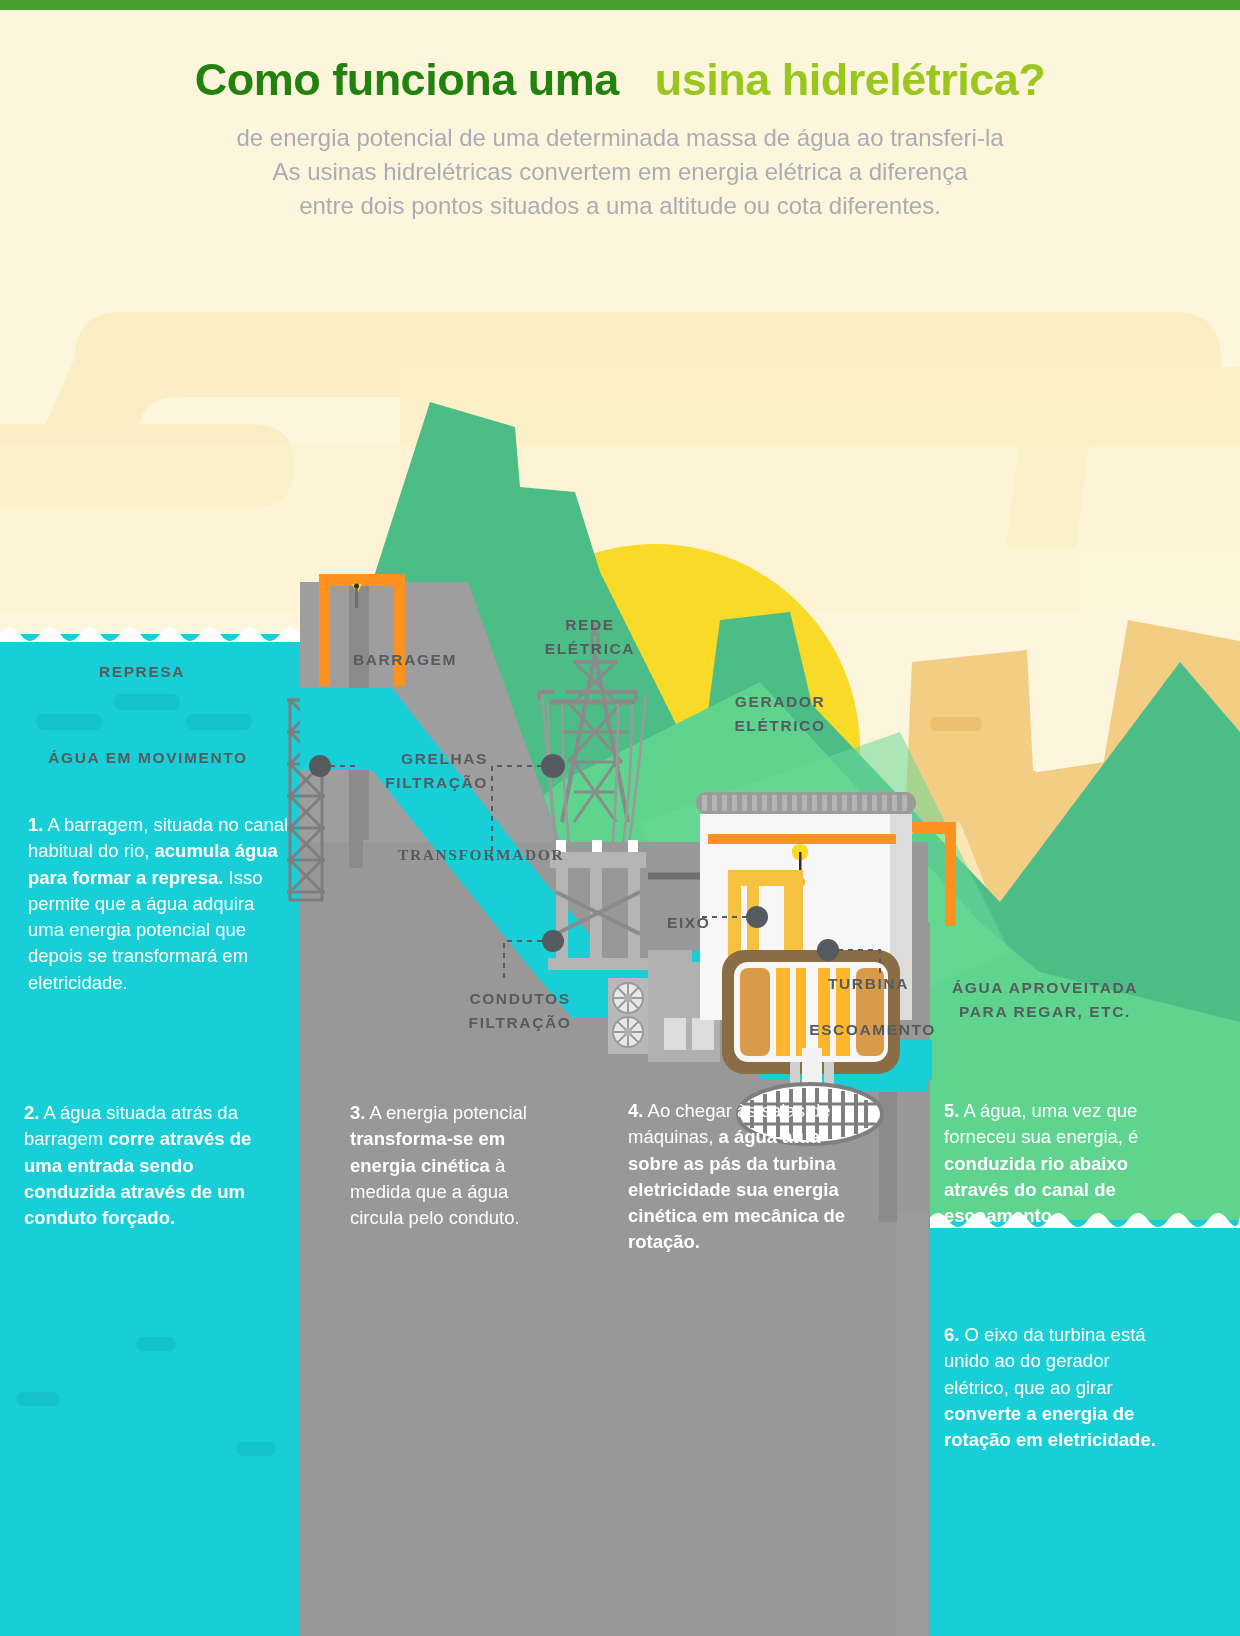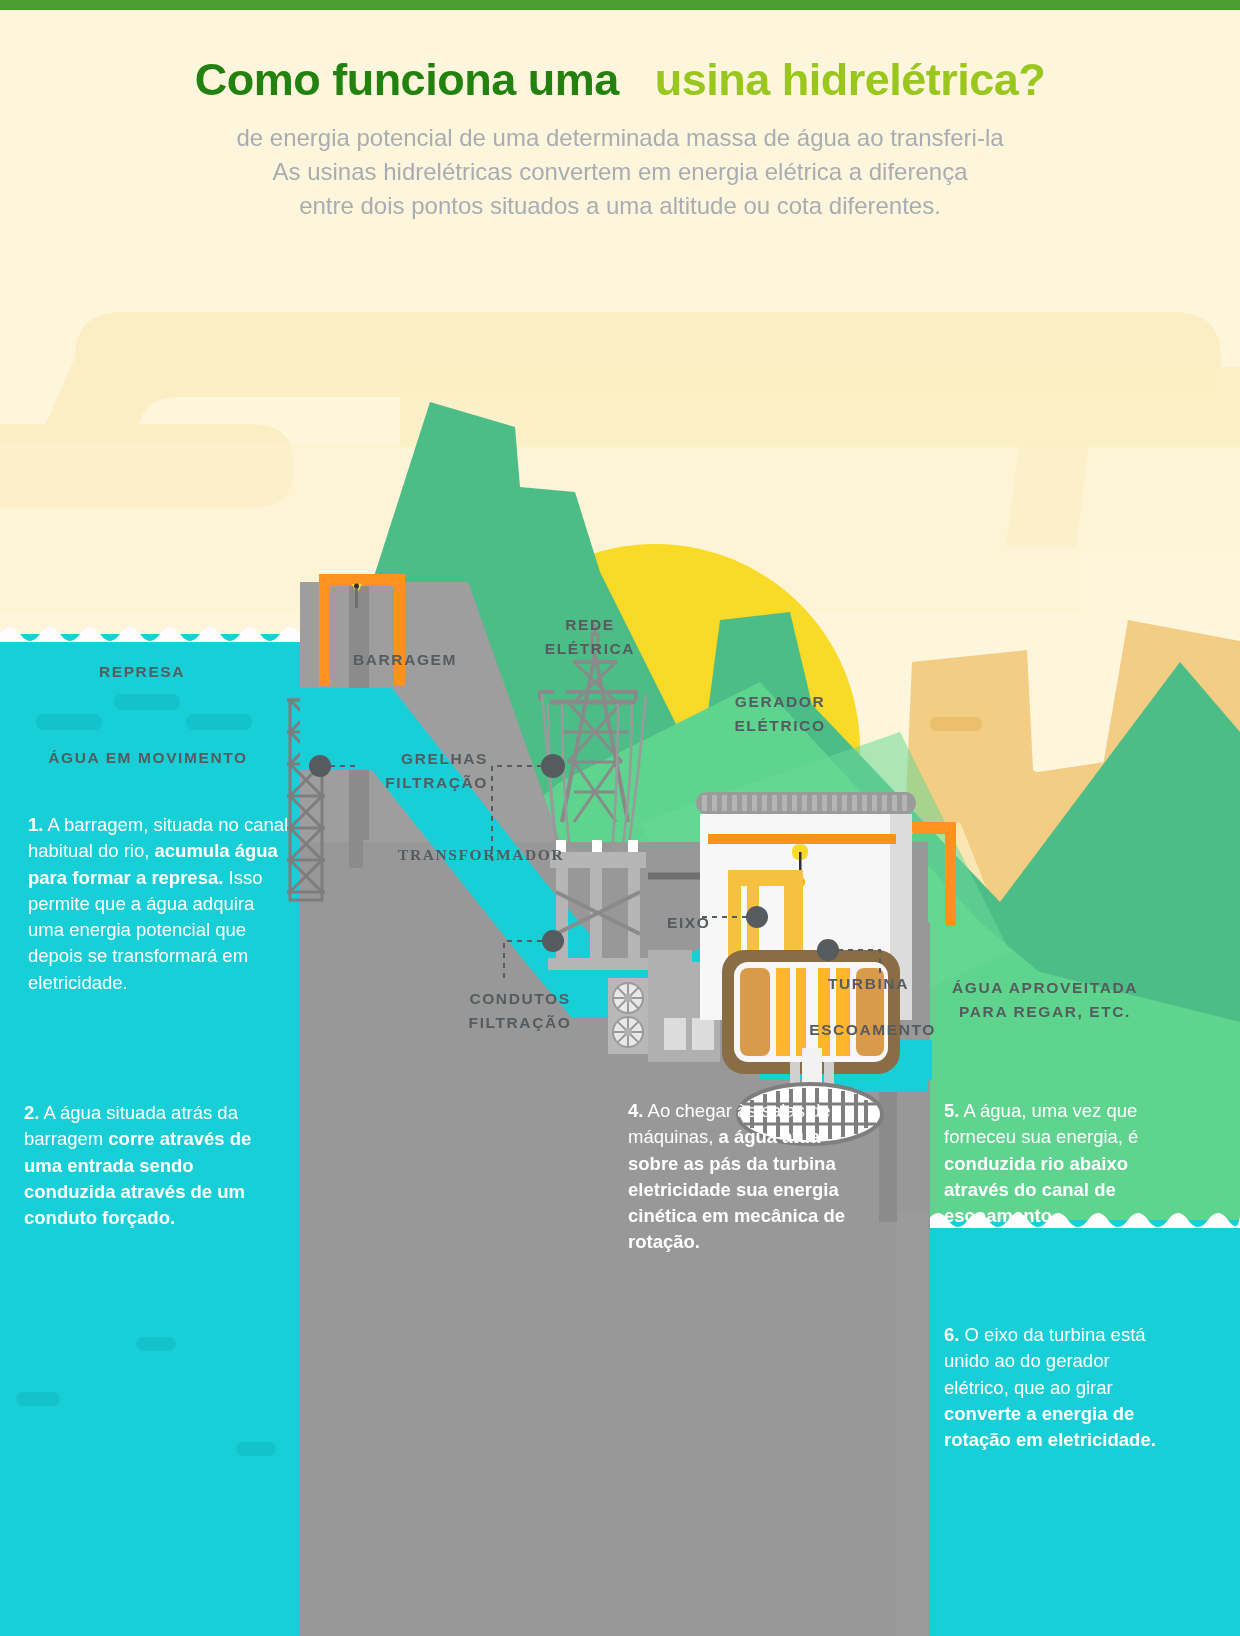--- a/index.html
+++ b/index.html
@@ -350,17 +350,18 @@
     </g>
     <circle cx="320" cy="766" r="11" fill="#555b5e"></circle>
     <circle cx="553" cy="766" r="12" fill="#555b5e"></circle>
     <circle cx="553" cy="941" r="11" fill="#555b5e"></circle>
     <circle cx="757" cy="917" r="11" fill="#555b5e"></circle>
     <circle cx="828" cy="950" r="11" fill="#555b5e"></circle>
   </svg>
 
   <div class="para" style="left:28px;  top:812px;  width:262px;"><span class="num">1.</span><span> A barragem, situada no canal habitual do rio, </span><b>acumula água para formar a represa.</b><span> Isso permite que a água adquira uma energia potencial que depois se transformará em eletricidade.</span></div>
   <div class="para" style="left:24px;  top:1100px; width:266px;"><span class="num">2.</span><span> A água situada atrás da barragem </span><b>corre através de uma entrada sendo conduzida através de um conduto forçado.</b></div>
+  <div class="para" style="left:350px; top:1100px; width:212px;"><span class="num">3.</span><span> A energia potencial </span><b>transforma-se em energia cinética</b><span> à medida que a água circula pelo conduto.</span></div>
   <div class="para" style="left:628px; top:1098px; width:238px;"><span class="num">4.</span><span> Ao chegar às salas de máquinas, </span><b>a água atua sobre as pás da turbina eletricidade sua energia cinética em mecânica de rotação.</b></div>
   <div class="para" style="left:944px; top:1098px; width:230px;"><span class="num">5.</span><span> A água, uma vez que forneceu sua energia, é </span><b>conduzida rio abaixo através do canal de escoamento.</b></div>
   <div class="para" style="left:944px; top:1322px; width:232px;"><span class="num">6.</span><span> O eixo da turbina está unido ao do gerador elétrico, que ao girar </span><b>converte a energia de rotação em eletricidade.</b></div>
 
 </div>
 
 </body></html>

